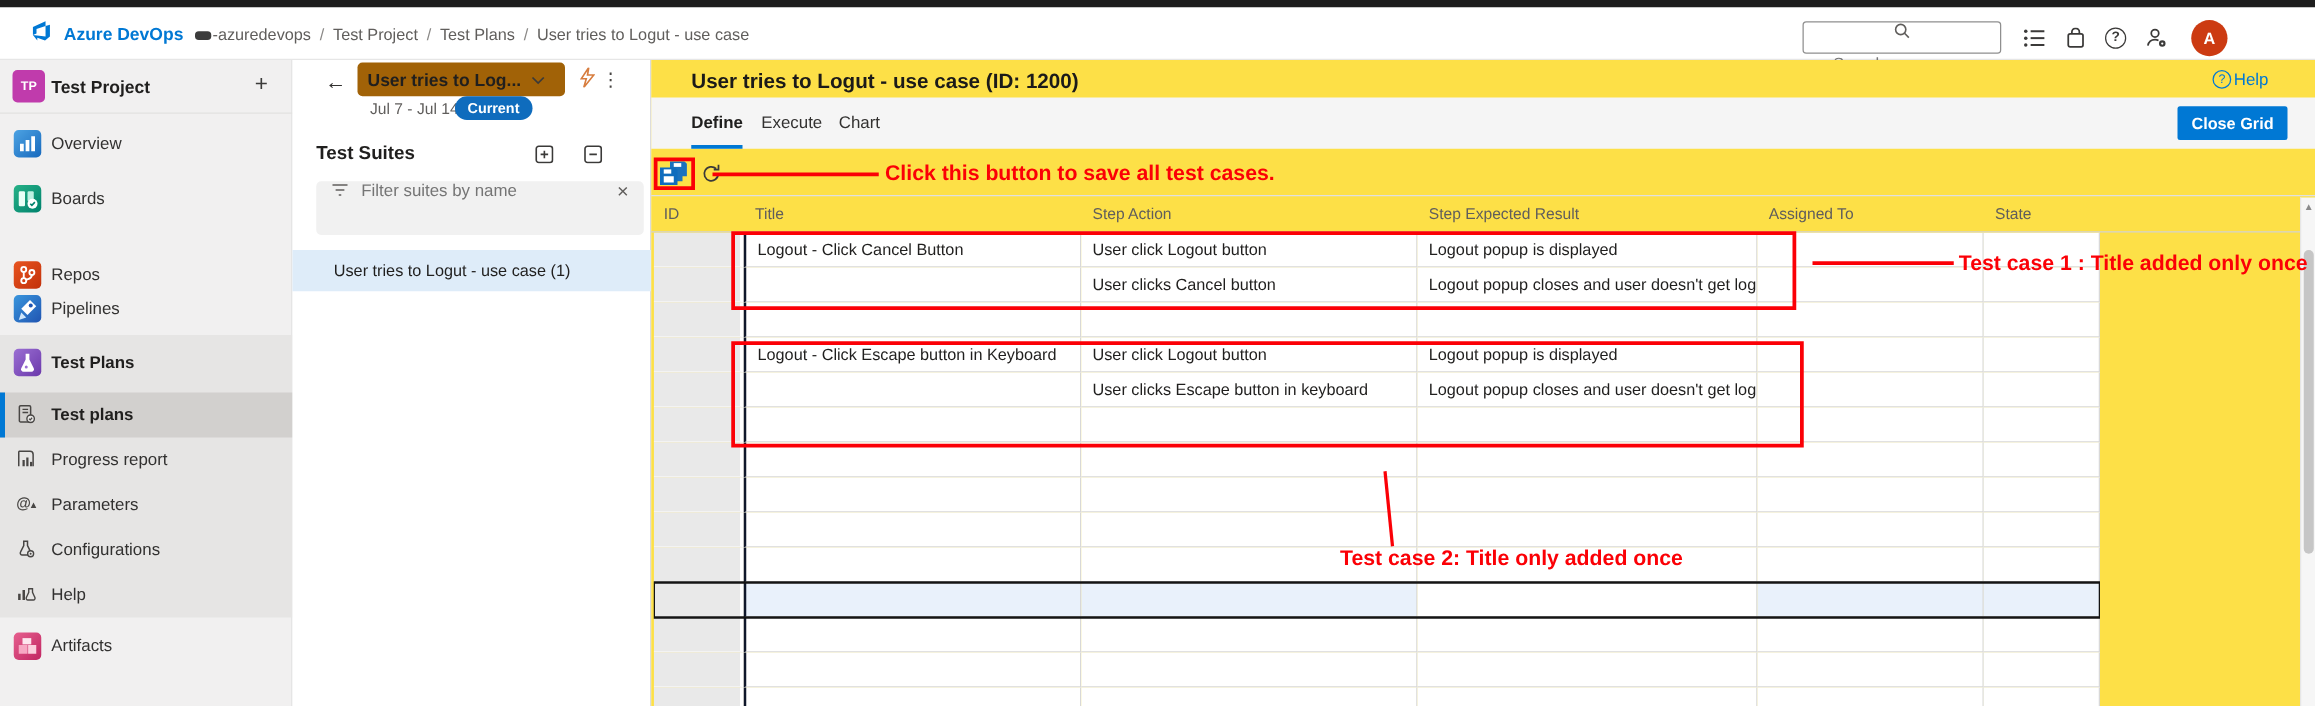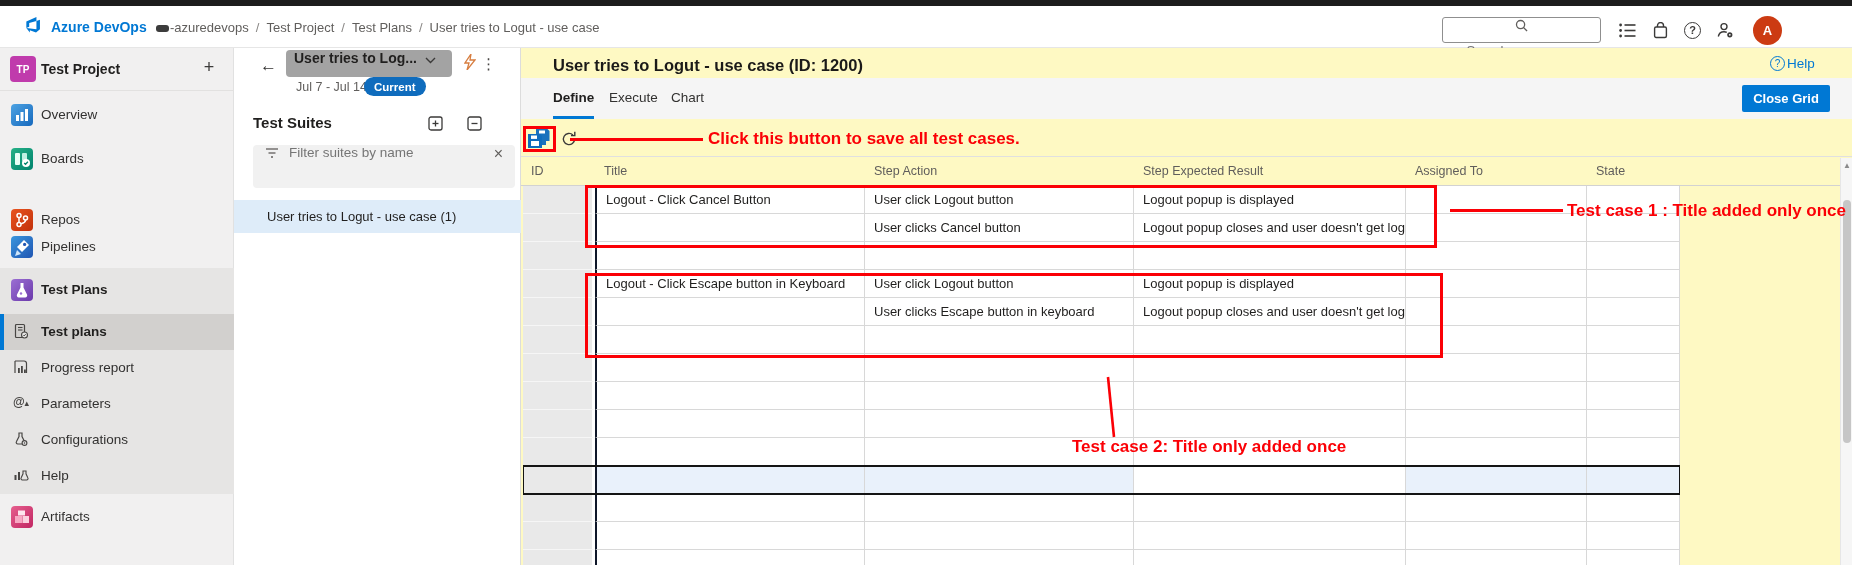--- a/index.html
+++ b/index.html
@@ -51,40 +51,40 @@
   .sub-item .s-ic { position:absolute; left:13px; top:9px; width:17px; height:17px; color:#484644; }
   .sub-item .lbl { position:absolute; left:41px; top:10px; font-size:13.5px; color:#323130; }
   .sub-item.sel { background:#d2d0ce; }
   .sub-item.sel .lbl { font-weight:bold; color:#201f1e; }
   .sel-bar { position:absolute; left:0; top:0; width:4px; height:36px; background:#0078d4; }
 
   
   .panel { position:absolute; left:234px; top:48px; width:287px; height:517px; background:#fff;
     border-right:1px solid #dcdcdc; }
   .back-arrow { position:absolute; left:26px; top:8px; font-size:17px; color:#323130; width:20px; height:20px; }
-  .plan-pill { position:absolute; left:52px; top:2px; width:166px; height:27px; background:#a3a3a3;
-    border-radius:4px; display:flex; padding:0 8px; gap:8px; }
+  .plan-pill { position:absolute; left:52px; top:2px; width:166px; height:27px; background:#a16207;
+    border-radius:4px; display:flex; align-items:center; padding:0 8px; gap:8px; }
   .plan-title { font-weight:bold; font-size:14px; color:#201f1e; white-space:nowrap; }
   .bolt { position:absolute; left:230px; top:6px; width:14px; height:18px; }
   .kebab { position:absolute; left:247px; top:7px; font-size:15px; color:#484644; width:14px; text-align:center; }
   .plan-dates { position:absolute; left:62px; top:32px; font-size:12.5px; color:#605e5c; }
   .badge { position:absolute; left:130px; top:29px; height:19px; padding:0 10px; background:#0f6cbd; color:#fff;
     font-size:11.5px; font-weight:bold; border-radius:10px; display:flex; align-items:center; }
   .suites-hdr { position:absolute; left:19px; top:66px; font-size:15px; font-weight:bold; color:#201f1e; }
   .suites-ic { position:absolute; top:68px; width:16px; height:16px; color:#3b3a39; }
   .filterbox { position:absolute; left:19px; top:97px; width:262px; height:43px; background:#f1f1f1;
     border-radius:4px; display:flex; align-items:flex-start; padding:0 12px; gap:10px; }
   .filterbox input { border:none; outline:none; background:transparent; font-size:13.5px; color:#666;
     width:190px; font-family:"Liberation Sans", sans-serif; }
   .filter-x { position:absolute; right:12px; font-size:16px; color:#605e5c; }
   .suite-row { position:absolute; left:0; top:152px; width:287px; height:33px; background:#deecf9;
     display:flex; align-items:center; padding-left:33px; font-size:13px; color:#201f1e; }
 
   
-  .main { position:absolute; left:521px; top:48px; width:1331px; height:517px; background:#fef9c3; }
+  .main { position:absolute; left:521px; top:48px; width:1331px; height:517px; background:#fde047; }
   .main-title { position:absolute; left:32px; top:8px; font-size:16.5px; font-weight:bold; color:#1b1a19; }
   .help { position:absolute; left:1249px; top:8px; color:#0078d4; font-size:13.5px; display:flex;
     align-items:center; gap:2px; }
   .help .hq { width:15px; height:15px; border:1.3px solid #0078d4; border-radius:50%; font-size:10px;
     display:flex; align-items:center; justify-content:center; }
   .tabstrip { position:absolute; left:0; top:30px; width:1331px; height:41px; background:#f5f5f5; }
   .tab { position:absolute; top:12px; font-size:13.5px; color:#323130; }
   .tab.active { font-weight:bold; color:#201f1e; }
   .tab-underline { position:absolute; left:32px; top:38px; width:41px; height:3px; background:#0078d4; }
   .close-grid { position:absolute; left:1221px; top:7px; width:88px; height:27px; background:#0078d4;

